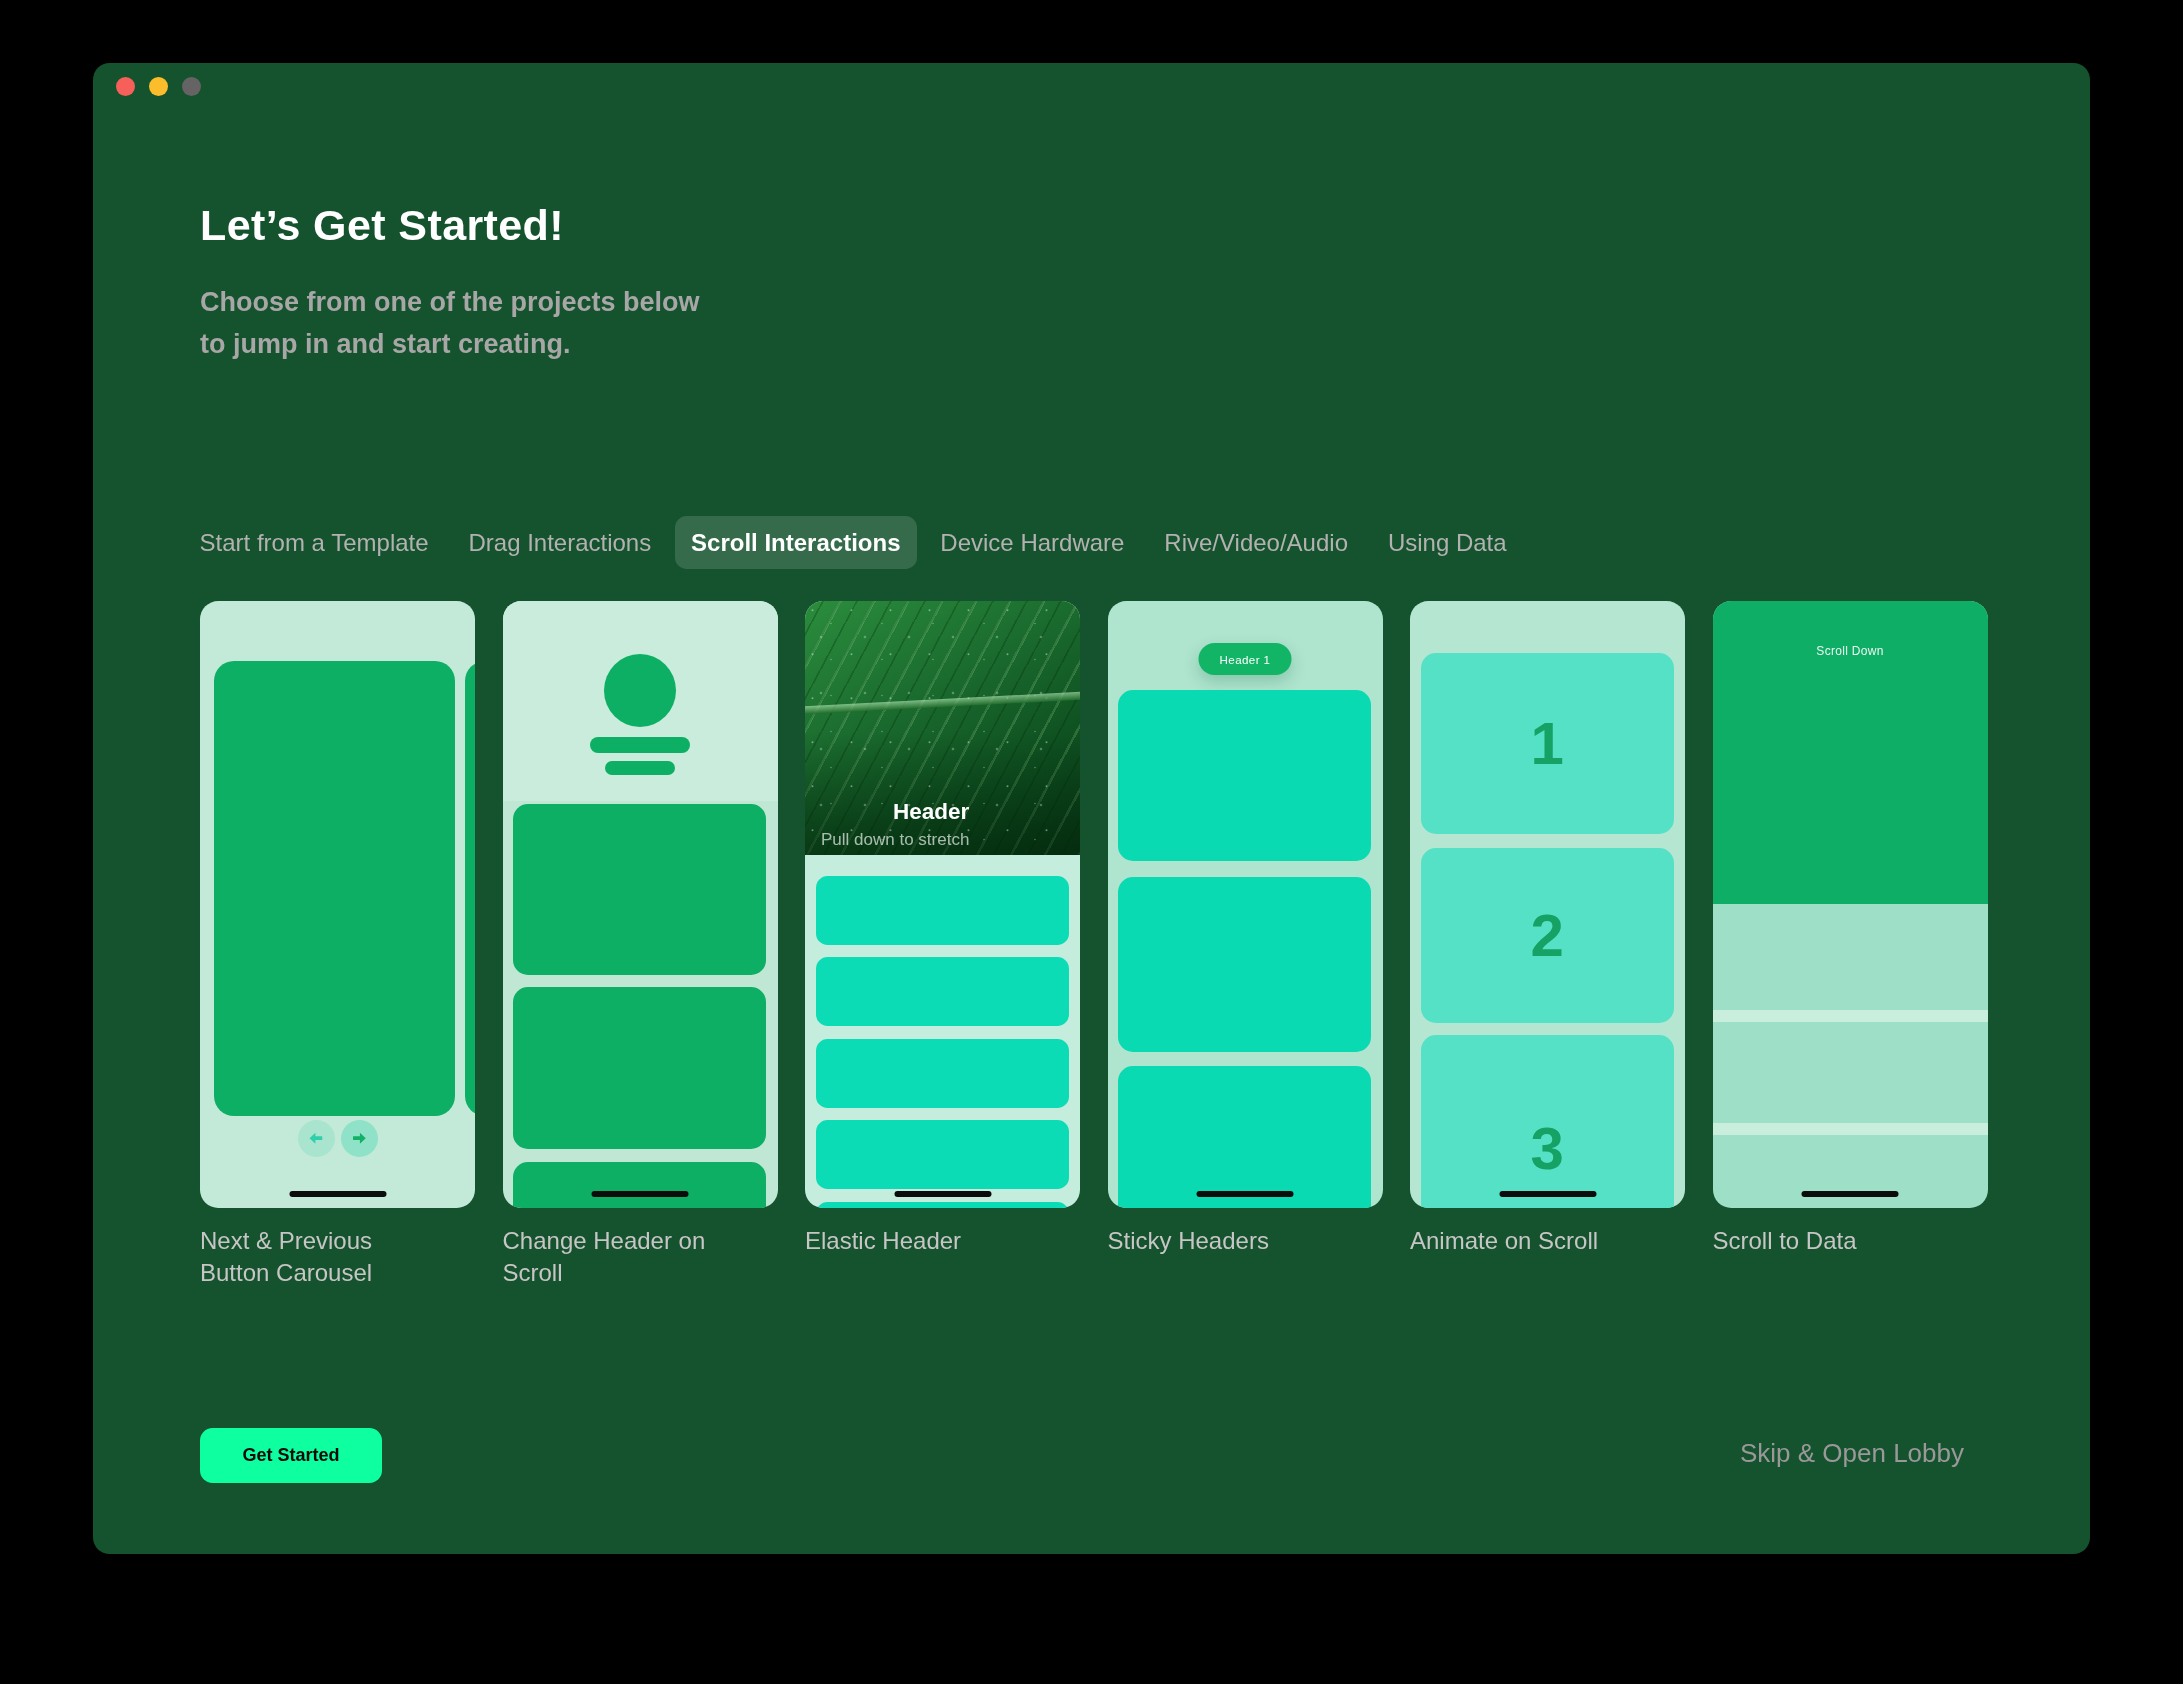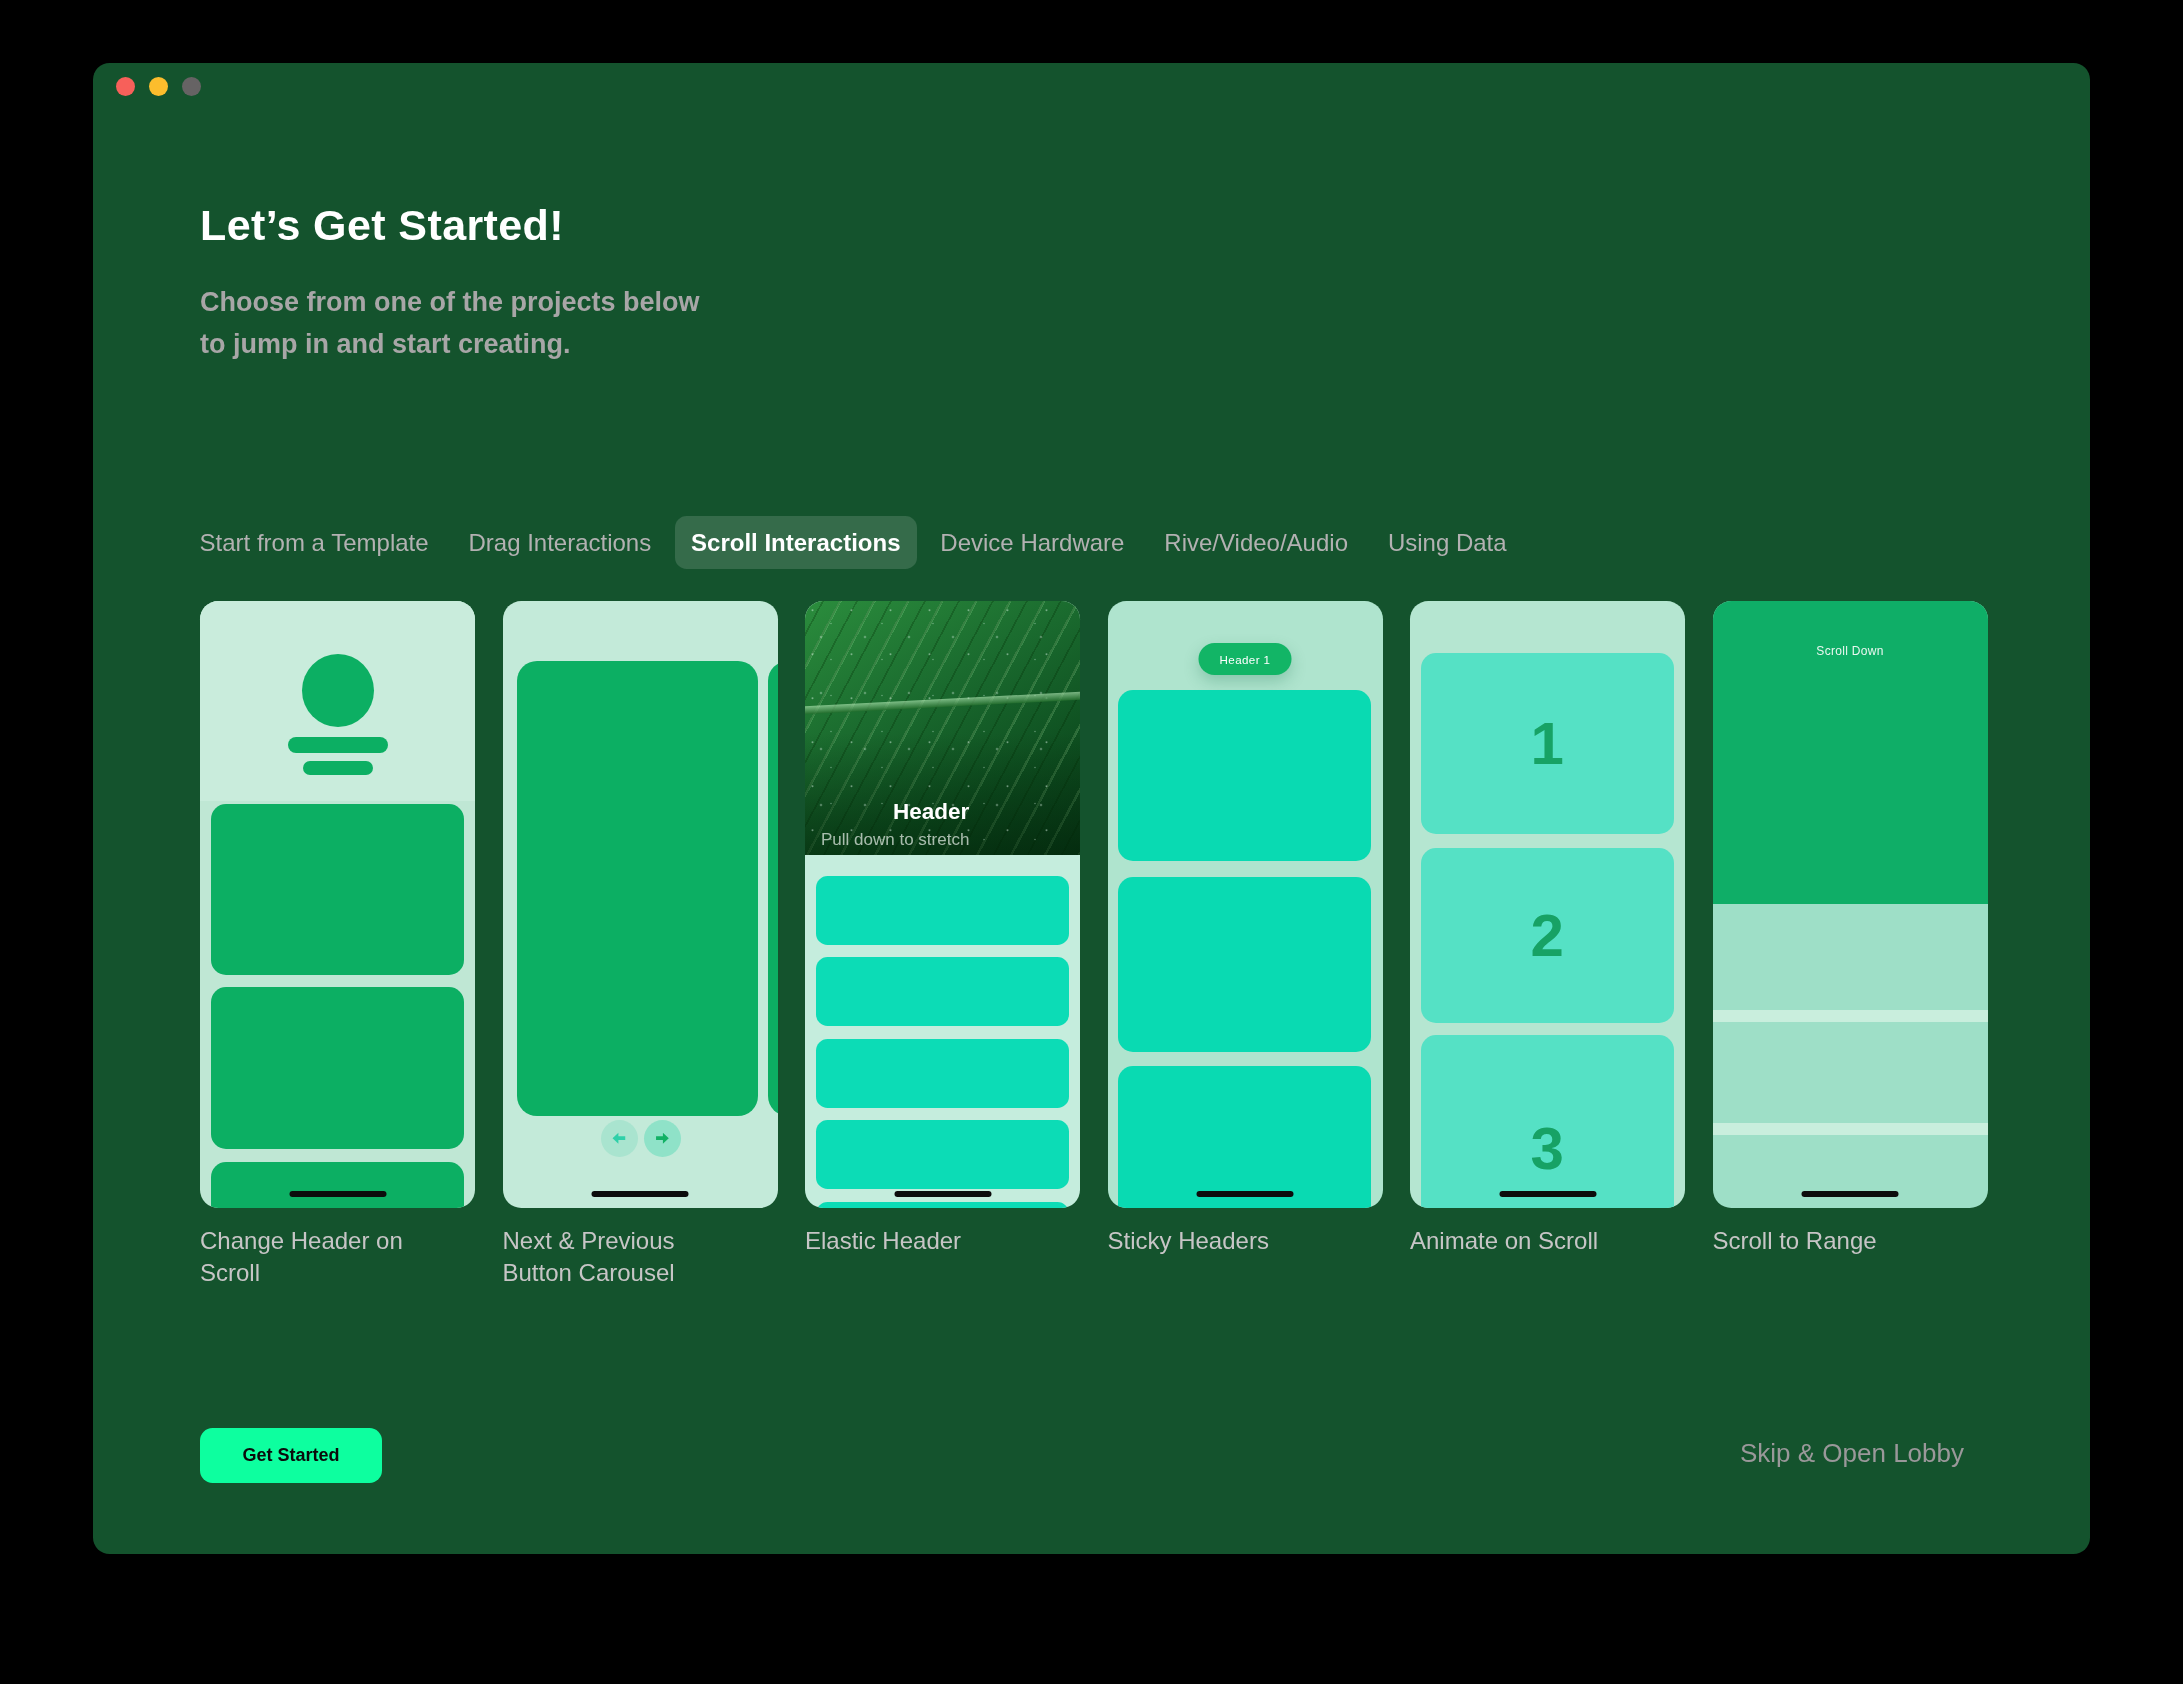--- a/index.html
+++ b/index.html
@@ -135,53 +135,53 @@
     <div class="tab">Drag Interactions</div>
     <div class="tab selected">Scroll Interactions</div>
     <div class="tab">Device Hardware</div>
     <div class="tab">Rive/Video/Audio</div>
     <div class="tab">Using Data</div>
   </div>
 
   <div class="cards">
 
     <div class="card">
+      <div class="phone p1">
+        <div class="p1-slide"></div>
+        <div class="p1-slide-next"></div>
+        <div class="p1-btn left">
+          <svg viewBox="0 0 24 24">
+              <path d="M20 9.5h-9V4.8L3.3 12l7.7 7.2v-4.7h9z"></path>
+            </svg>
+        </div>
+        <div class="p1-btn right">
+          <svg viewBox="0 0 24 24">
+              <path d="M4 9.5h9V4.8L20.7 12 13 19.2v-4.7H4z"></path>
+            </svg>
+        </div>
+        <div class="home-bar"></div>
+      </div>
+      <div class="card-label">Next &amp; Previous Button Carousel</div>
+    </div>
+
+    <div class="card">
       <div class="phone p2">
         <div class="p2-top"></div>
         <div class="p2-avatar"></div>
         <div class="p2-bar1"></div>
         <div class="p2-bar2"></div>
         <div class="p2-block p2-b1"></div>
         <div class="p2-block p2-b2"></div>
         <div class="p2-block p2-b3"></div>
         <div class="home-bar"></div>
       </div>
       <div class="card-label">Change Header on Scroll</div>
     </div>
 
     <div class="card">
-      <div class="phone p1">
-        <div class="p1-slide"></div>
-        <div class="p1-slide-next"></div>
-        <div class="p1-btn left">
-          <svg viewBox="0 0 24 24">
-              <path d="M20 9.5h-9V4.8L3.3 12l7.7 7.2v-4.7h9z"></path>
-            </svg>
-        </div>
-        <div class="p1-btn right">
-          <svg viewBox="0 0 24 24">
-              <path d="M4 9.5h9V4.8L20.7 12 13 19.2v-4.7H4z"></path>
-            </svg>
-        </div>
-        <div class="home-bar"></div>
-      </div>
-      <div class="card-label">Next &amp; Previous Button Carousel</div>
-    </div>
-
-    <div class="card">
       <div class="phone p3">
         <div class="p3-photo">
           <div class="p3-vein"></div>
           <div class="p3-text">
             <div class="p3-title">Header</div>
             <div class="p3-sub">Pull down to stretch</div>
           </div>
         </div>
         <div class="p3-row p3-r1"></div>
         <div class="p3-row p3-r2"></div>
@@ -222,21 +222,21 @@
 
     <div class="card">
       <div class="phone p6">
         <div class="p6-top">
           <div class="p6-hint">Scroll Down</div>
         </div>
         <div class="p6-sep p6-s1"></div>
         <div class="p6-sep p6-s2"></div>
         <div class="home-bar"></div>
       </div>
-      <div class="card-label">Scroll to Range</div>
+      <div class="card-label">Scroll to Data</div>
     </div>
 
   </div>
 
   <button class="cta">Get Started</button>
   <div class="skip">Skip &amp; Open Lobby</div>
 
 </div>
 
 

